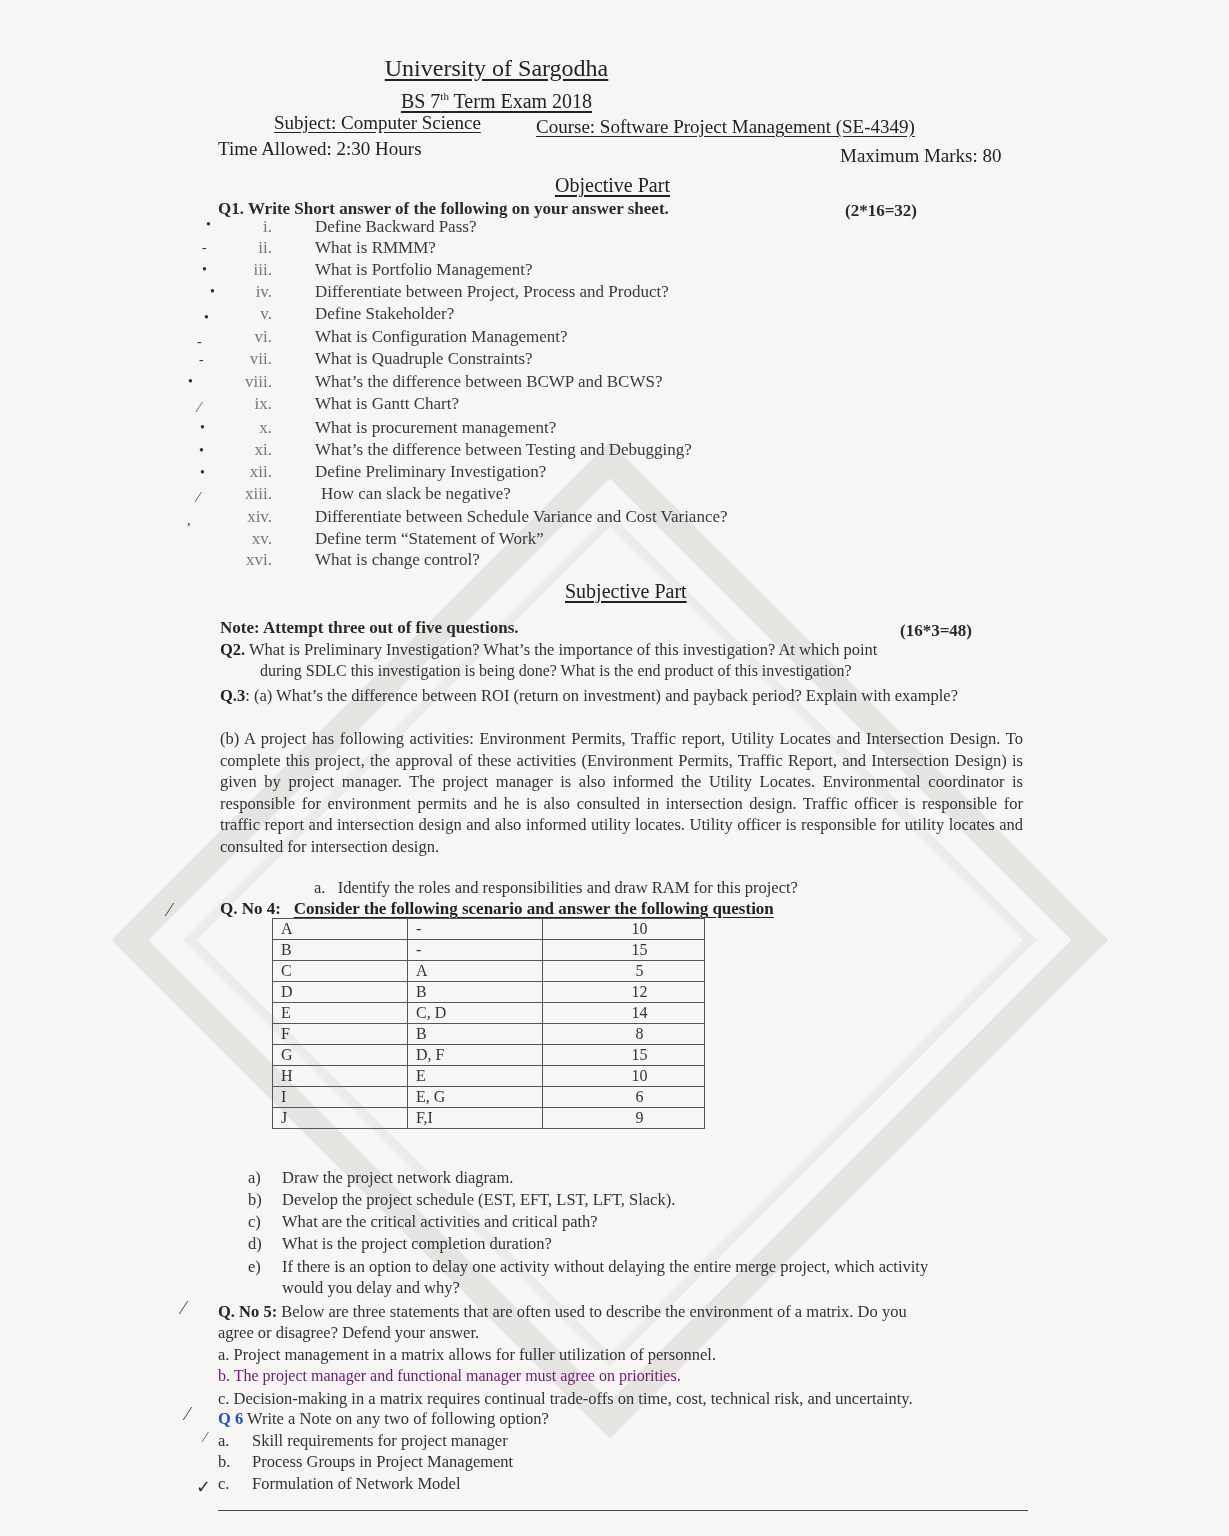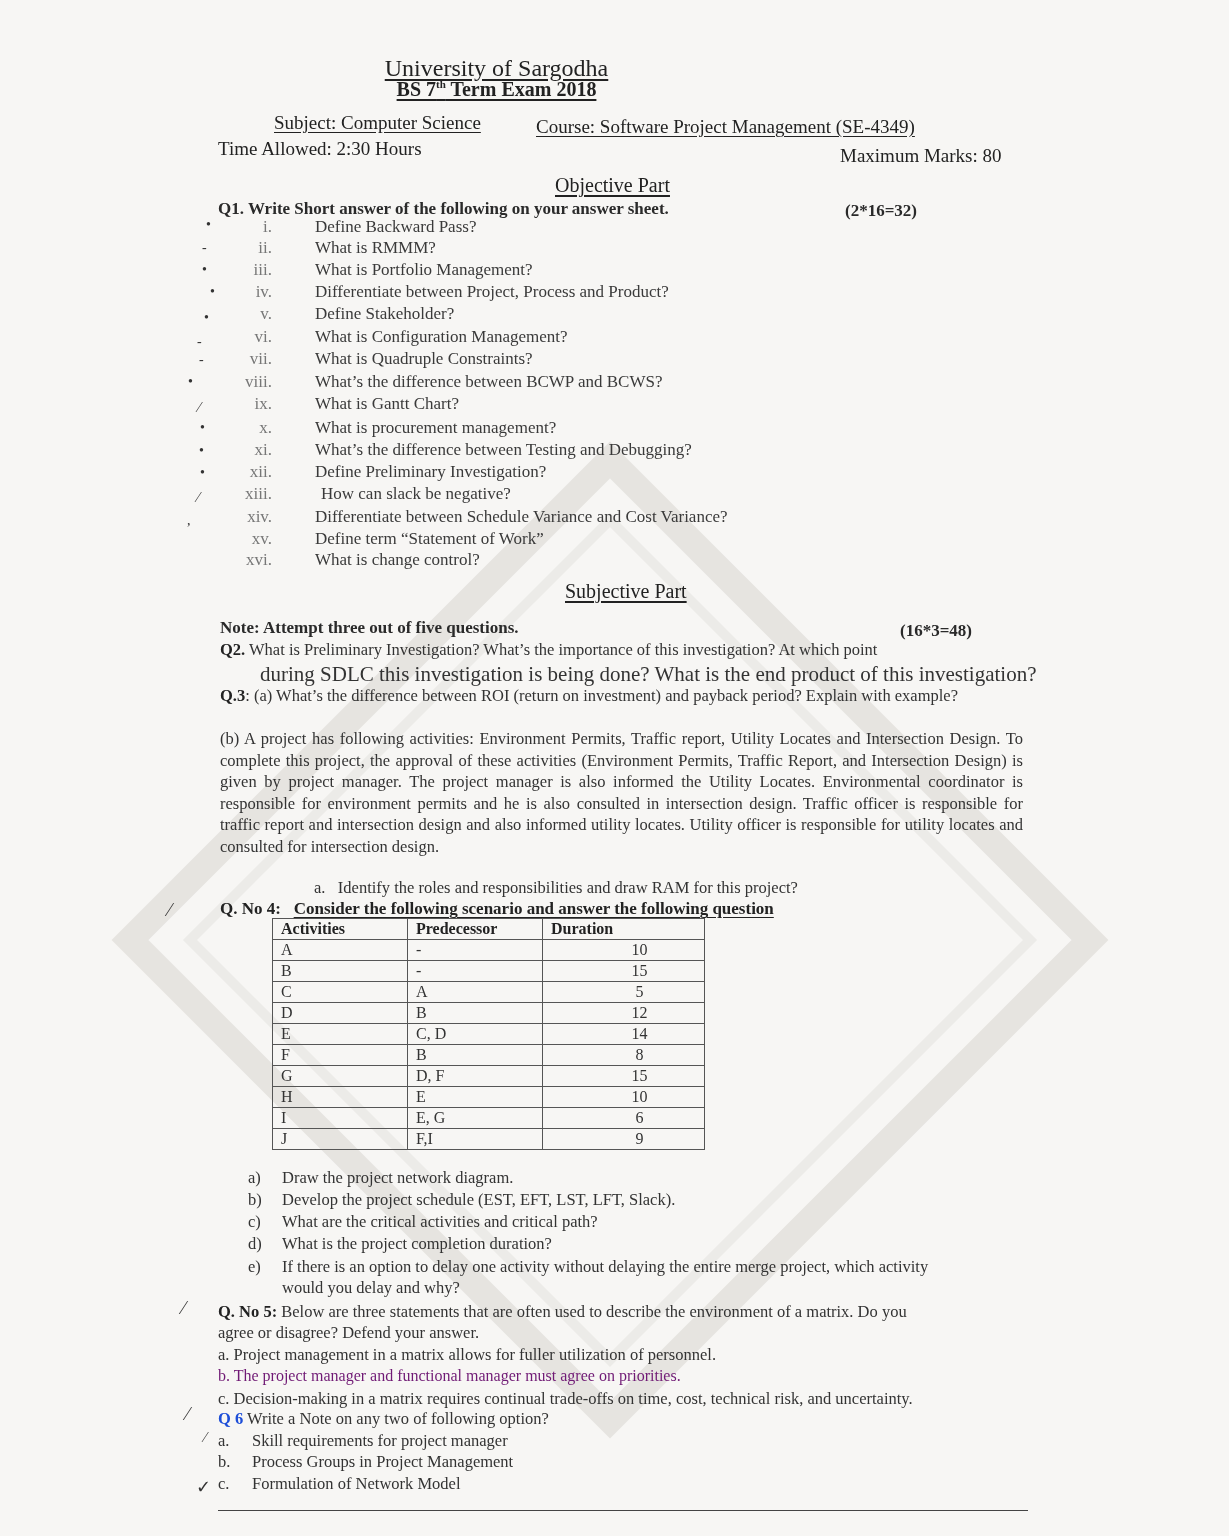--- a/index.html
+++ b/index.html
@@ -39,21 +39,21 @@
 </style>
 </head>
 <body>
 
 <svg class="watermark" viewBox="0 0 1000 1000">
   <polygon points="500,20 980,500 500,980 20,500" fill="none" stroke="#e6e4e0" stroke-width="26"></polygon>
   <polygon points="500,80 920,500 500,920 80,500" fill="none" stroke="#ecebe8" stroke-width="10"></polygon>
 </svg>
 
 <div class="abs center head1 u" style="top:55px;">University of Sargodha</div>
-<div class="abs center head2 u" style="top:78px;font-weight:bold;"><span>BS 7</span><sup style="font-size:11px">th</sup><span> Term Exam 2018</span></div>
+<div class="abs center head2 u" style="top:90px;"><span>BS 7</span><sup style="font-size:11px">th</sup><span> Term Exam 2018</span></div>
 <div class="abs head3 u" style="left:274px; top:112px;">Subject: Computer Science</div>
 <div class="abs head3 u" style="left:536px; top:116px;">Course: Software Project Management (SE-4349)</div>
 <div class="abs head3" style="left:218px; top:138px;">Time Allowed: 2:30 Hours</div>
 <div class="abs head3 bold" style="left:840px; top:145px; font-weight:normal;">Maximum Marks: 80</div>
 
 <div class="abs head2 u" style="left:555px; top:174px;">Objective Part</div>
 <div class="abs" style="left:218px; top:199px; font-size:17px;"><b>Q1.</b><span style="font-weight:bold;"> Write Short answer of the following on your answer sheet.</span></div>
 <div class="abs" style="left:845px; top:201px; font-size:17px; font-weight:bold;">(2*16=32)</div>
 
 <div>
@@ -136,36 +136,31 @@
 <span class="mark" style="left:199px; top:443px;">•</span>
 <span class="mark" style="left:200px; top:465px;">•</span>
 <span class="mark" style="left:197px; top:490px;">⁄</span>
 <span class="mark" style="left:187px; top:513px;">,</span>
 
 <div class="abs head2 u" style="left:565px; top:580px;">Subjective Part</div>
 <div class="abs" style="left:220px; top:618px; font-size:17px; font-weight:bold;">Note: Attempt three out of five questions.</div>
 <div class="abs" style="left:900px; top:621px; font-size:17px; font-weight:bold;">(16*3=48)</div>
 
 <div class="abs" style="left:220px; top:640px; font-size:16.5px; color:#333;"><span class="bold" style="color:#222">Q2.</span><span> What is Preliminary Investigation? What’s the importance of this investigation? At which point</span></div>
-<div class="abs" style="left:260px; top:662px; font-size:21px; color:#333;">during SDLC this investigation is being done? What is the end product of this investigation?</div>
+<div class="abs" style="left:260px; top:662px; font-size:16px; color:#333;">during SDLC this investigation is being done? What is the end product of this investigation?</div>
 
 <div class="para" style="top:685px;"><span class="lead">Q.3</span><span>: (a) What’s the difference between ROI (return on investment) and payback period? Explain with example?</span></div>
 <div class="para" style="top:728px;">(b) A project has following activities: Environment Permits, Traffic report, Utility Locates and Intersection Design. To complete this project, the approval of these activities (Environment Permits, Traffic Report, and Intersection Design) is given by project manager. The project manager is also informed the Utility Locates. Environmental coordinator is responsible for environment permits and he is also consulted in intersection design. Traffic officer is responsible for traffic report and intersection design and also informed utility locates. Utility officer is responsible for utility locates and consulted for intersection design.</div>
 <div class="abs" style="left:314px; top:878px; font-size:16.5px; color:#333;"><span>a.</span>&nbsp;&nbsp;&nbsp;<span>Identify the roles and responsibilities and draw RAM for this project?</span></div>
 
 <span class="mark" style="left:168px; top:900px; font-size:18px;">⁄</span>
 <div class="abs" style="left:220px; top:899px; font-size:17px; font-weight:bold; color:#222;"><span>Q. No 4:</span>&nbsp;&nbsp;&nbsp;<span class="u">Consider the following scenario and answer the following question</span></div>
 
 <table class="act">
   <tbody>
-      <tr>
-    <th>Activities</th>
-    <th>Predecessor</th>
-    <th>Duration</th>
-  </tr>
   <tr>
         <td class="c1">A</td>
         <td class="c2">-</td>
         <td class="c3">10</td>
       </tr>
   <tr>
         <td class="c1">B</td>
         <td class="c2">-</td>
         <td class="c3">15</td>
       </tr>

